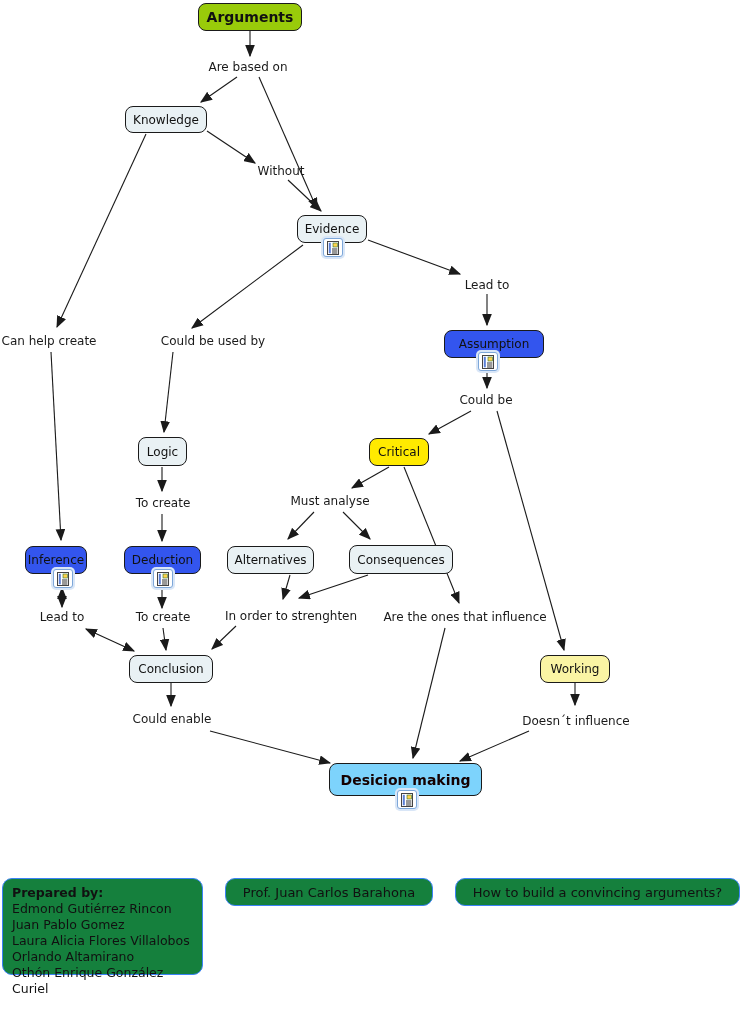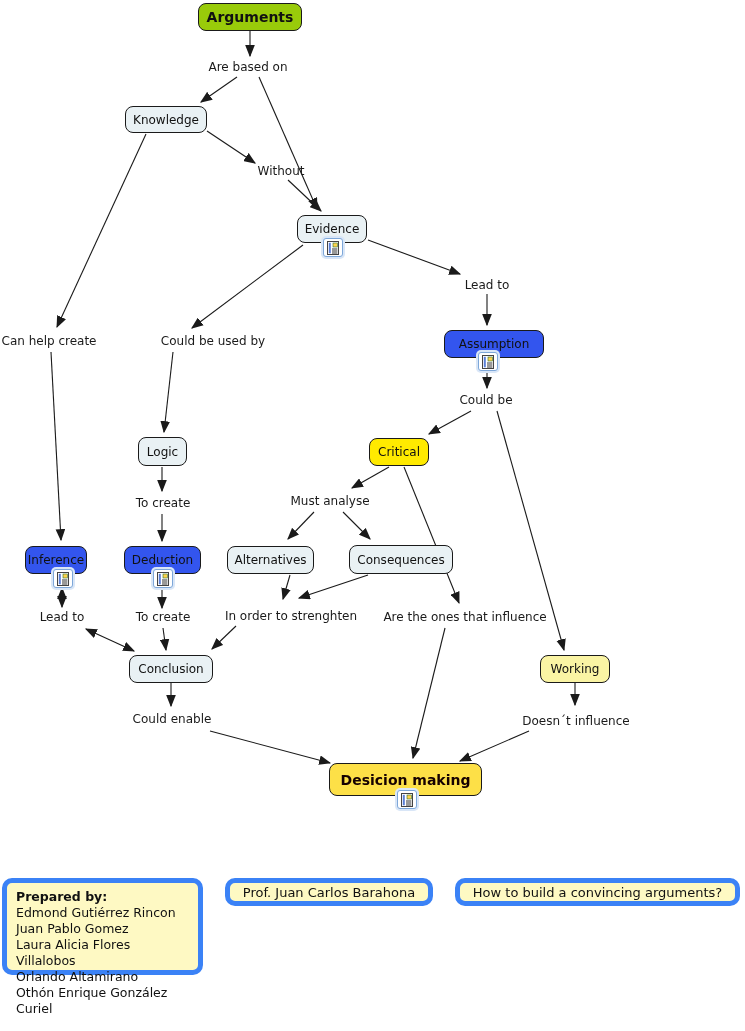--- a/index.html
+++ b/index.html
@@ -11,33 +11,33 @@
   #edges line{stroke:#1a1a1a;stroke-width:1.1;}
   .node{
     position:absolute;box-sizing:border-box;border:1px solid #1a1a1a;border-radius:8px;
     background:#E9F1F4;display:flex;align-items:center;justify-content:center;
     font-size:12px;color:#111;white-space:nowrap;z-index:2;
   }
   .node.green{background:#99CB0A;font-weight:bold;font-size:14px;}
   .node.blue{background:#3355EE;}
   .node.yellow{background:#FFEA00;}
   .node.pale{background:#FAF4A4;}
-  .node.red{background:#fde047;font-weight:bold;font-size:14px;color:#150000;}
+  .node.red{background:#7dd3fc;font-weight:bold;font-size:14px;color:#150000;}
   .phrase{
     position:absolute;transform:translate(-50%,-50%);font-size:12px;color:#1a1a1a;
     white-space:nowrap;z-index:1;
   }
   .res{
     position:absolute;width:18px;height:17px;background:#ffffff;border:1px solid #7DA7D9;
     border-radius:3px;box-shadow:0 0 0 2px #D9E6F7;display:flex;align-items:center;
     justify-content:center;z-index:3;cursor:pointer;
   }
   .panel{
-    position:absolute;box-sizing:border-box;border:5px solid #3b82f6;border-radius:10px;
-    background:#fef9c3;font-size:13px;color:#111;z-index:2;
+    position:absolute;box-sizing:border-box;border:1px solid #3b82f6;border-radius:10px;
+    background:#15803d;font-size:13px;color:#111;z-index:2;
   }
   .panel.center{display:flex;align-items:center;justify-content:center;white-space:nowrap;}
   #prepared{padding:6px 9px;font-size:12.5px;line-height:16px;}
   #prepared .t{font-weight:bold;}
 </style>
 </head>
 <body>
 
 <div id="stage">
 

